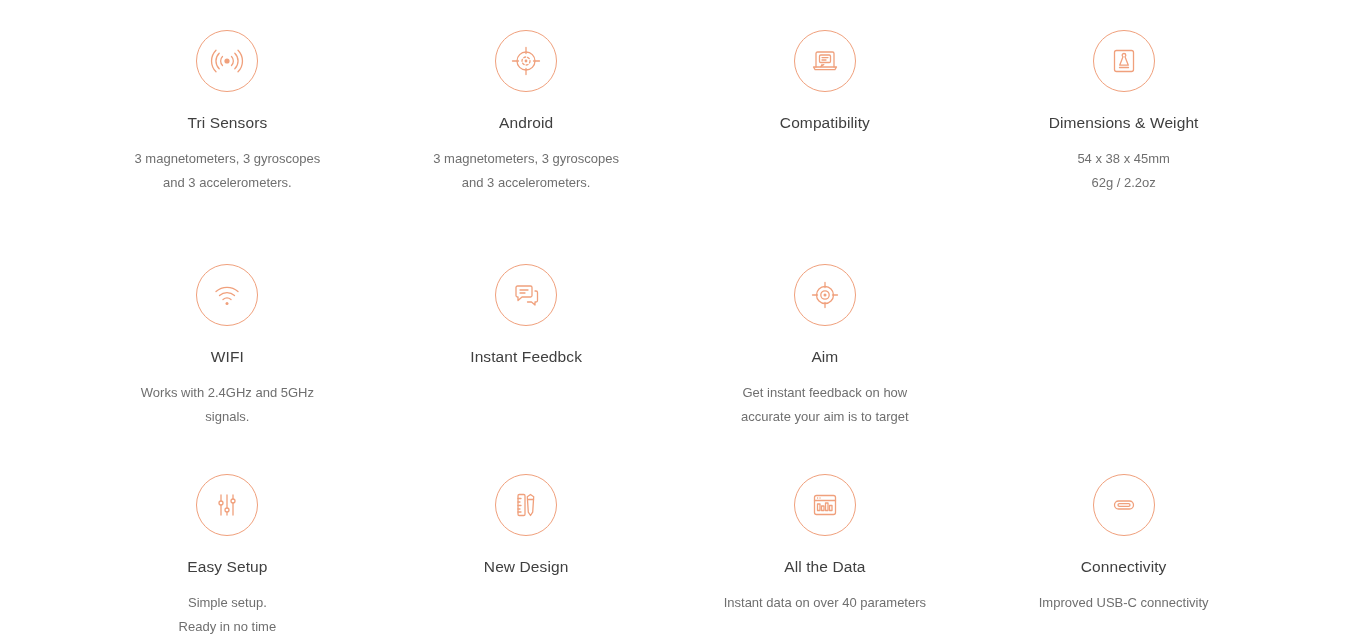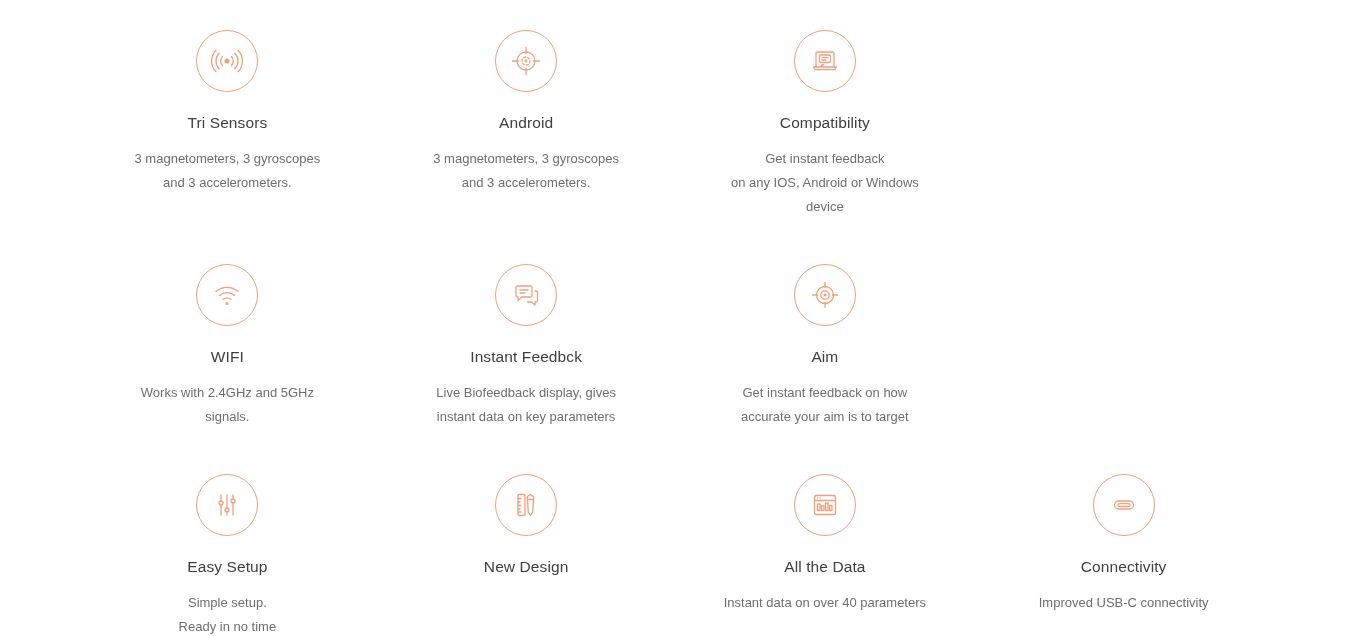--- a/index.html
+++ b/index.html
@@ -103,25 +103,34 @@
     <div class="icon-circle">
       <svg width="34" height="34" viewBox="0 0 34 34" fill="none" stroke="#f0a07c" stroke-width="1.3" stroke-linecap="round" stroke-linejoin="round">
         <path d="M8 23V9.5A1.5 1.5 0 019.5 8h15A1.5 1.5 0 0126 9.5V23"></path>
         <path d="M5.5 23h23l-1.6 2.6H7.1z"></path>
         <rect x="11.5" y="11" width="11" height="7.5" rx="1.2"></rect>
         <path d="M14 20.6l-1.2 2.2 3-2.2"></path>
         <path d="M14 13.6h6M14 16h4"></path>
       </svg>
     </div>
     <div class="feature-title">Compatibility</div>
-    <div class="feature-desc">Get instant feedback
-on any IOS, Android or Windows
-device</div>
-  </div>
-
+  </div>
+
+  <div class="feature">
+    <div class="icon-circle">
+      <svg width="34" height="34" viewBox="0 0 34 34" fill="none" stroke="#f0a07c" stroke-width="1.3" stroke-linecap="round" stroke-linejoin="round">
+        <rect x="7.5" y="6.5" width="19" height="21" rx="2"></rect>
+        <path d="M17 9.5c-1 0-1.8.8-1.8 1.8 0 .6.3 1.1.8 1.5l-3.3 8.4h8.6l-3.3-8.4c.5-.4.8-.9.8-1.5 0-1-.8-1.8-1.8-1.8z"></path>
+        <path d="M12.5 23.5h9"></path>
+      </svg>
+    </div>
+    <div class="feature-title">Dimensions &amp; Weight</div>
+    <div class="feature-desc">54 x 38 x 45mm
+62g / 2.2oz</div>
+  </div>
 
 </div>
 
 <div class="features-grid row-2">
 
   <div class="feature">
     <div class="icon-circle">
       <svg width="34" height="34" viewBox="0 0 34 34" fill="none" stroke="#f0a07c" stroke-width="1.3" stroke-linecap="round">
         <path d="M6 13.5a16.5 16.5 0 0122 0"></path>
         <path d="M9.5 17.5a11.5 11.5 0 0115 0"></path>
@@ -136,22 +145,20 @@
 
   <div class="feature">
     <div class="icon-circle">
       <svg width="34" height="34" viewBox="0 0 34 34" fill="none" stroke="#f0a07c" stroke-width="1.3" stroke-linecap="round" stroke-linejoin="round">
         <path d="M7 9.5A1.5 1.5 0 018.5 8h13A1.5 1.5 0 0123 9.5v8a1.5 1.5 0 01-1.5 1.5H13l-4 3.5V19H8.5A1.5 1.5 0 017 17.5z"></path>
         <path d="M11 12h8M11 15h5"></path>
         <path d="M26 13h1a1.5 1.5 0 011.5 1.5v8A1.5 1.5 0 0127 24h-1v3l-3.5-3h-4"></path>
       </svg>
     </div>
     <div class="feature-title">Instant Feedbck</div>
-    <div class="feature-desc">Live Biofeedback display, gives
-instant data on key parameters</div>
   </div>
 
 
   <div class="feature">
     <div class="icon-circle">
       <svg width="34" height="34" viewBox="0 0 34 34" fill="none" stroke="#f0a07c" stroke-width="1.3" stroke-linecap="round">
         <circle cx="17" cy="17" r="8.5"></circle>
         <circle cx="17" cy="17" r="4.2"></circle>
         <circle cx="17" cy="17" r="1.5" fill="#f0a07c" stroke="none"></circle>
         <path d="M17 4.5v5M17 24.5v5M4.5 17h5M24.5 17h5"></path>

